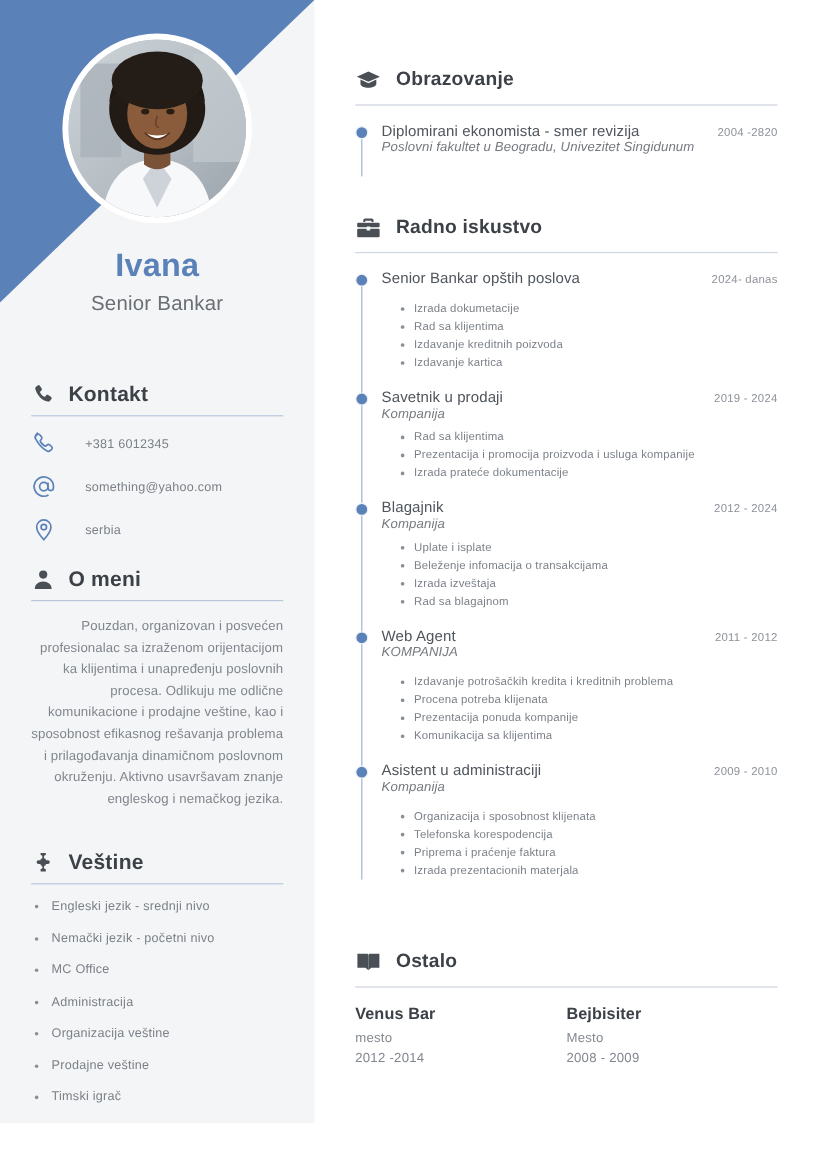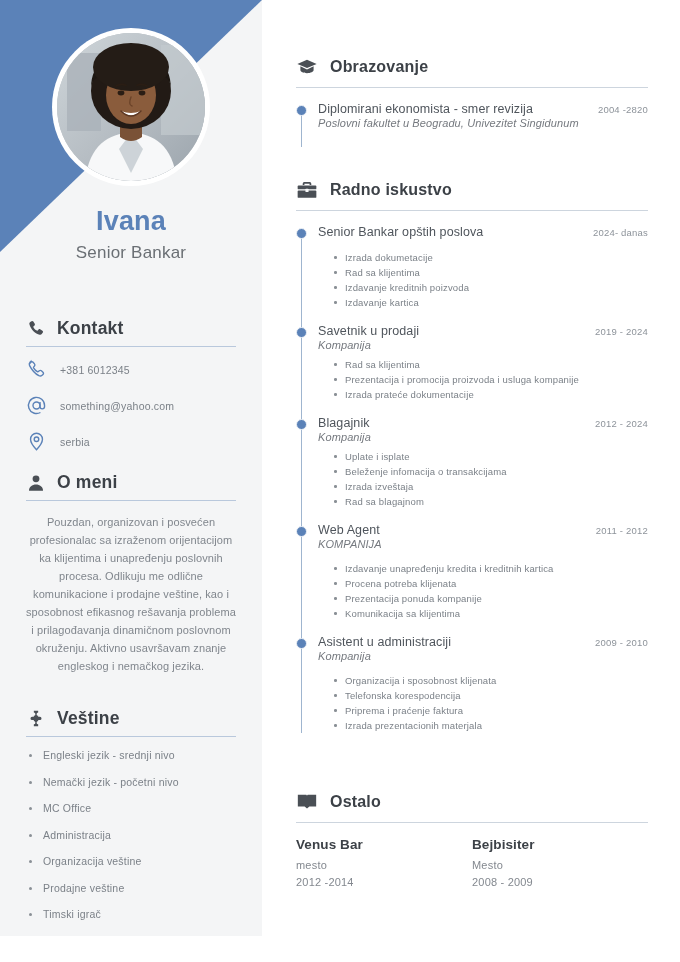--- a/index.html
+++ b/index.html
@@ -105,36 +105,36 @@
   .rule {
     height: 1px;
     background: #b9c8dc;
     width: 100%;
     margin-bottom: 12px;
   }
 
   .contact-row {
     display: flex;
     align-items: center;
-    gap: 13px;
+    gap: 24px;
     margin-bottom: 15px;
   }
   .contact-row .cic { width: 21px; height: 21px; flex: 0 0 21px; }
   .contact-row .cic svg { width: 100%; height: 100%; display: block; stroke: #5b82b8; fill: none; stroke-width: 1.6; }
   .contact-text {
     font-size: 10.5px;
     color: #7b8188;
     letter-spacing: 0.2px;
   }
 
   .about-text {
     font-size: 11px;
     line-height: 18px;
     color: #80868d;
-    text-align: center;
+    text-align: right;
     letter-spacing: 0.1px;
   }
 
   .skill-list { list-style: none; margin: 0; padding: 0; }
   .skill-list li {
     font-size: 10.5px;
     color: #7b8188;
     letter-spacing: 0.2px;
     margin-bottom: 14.5px;
     padding-left: 17px;
@@ -479,21 +479,21 @@
         </div>
 
         <div class="tl-item">
           <span class="tl-dot"></span>
           <div class="tl-top">
             <span class="tl-role">Web Agent</span>
             <span class="tl-date">2011 - 2012</span>
           </div>
           <div class="tl-org">KOMPANIJA</div>
           <ul class="tl-bullets" style="margin-top:11px;">
-            <li>Izdavanje unapređenju kredita i kreditnih kartica</li>
+            <li>Izdavanje potrošačkih kredita i kreditnih problema</li>
             <li>Procena potreba klijenata</li>
             <li>Prezentacija ponuda kompanije</li>
             <li>Komunikacija sa klijentima</li>
           </ul>
         </div>
 
         <div class="tl-item">
           <span class="tl-dot"></span>
           <div class="tl-top">
             <span class="tl-role">Asistent u administraciji</span>

